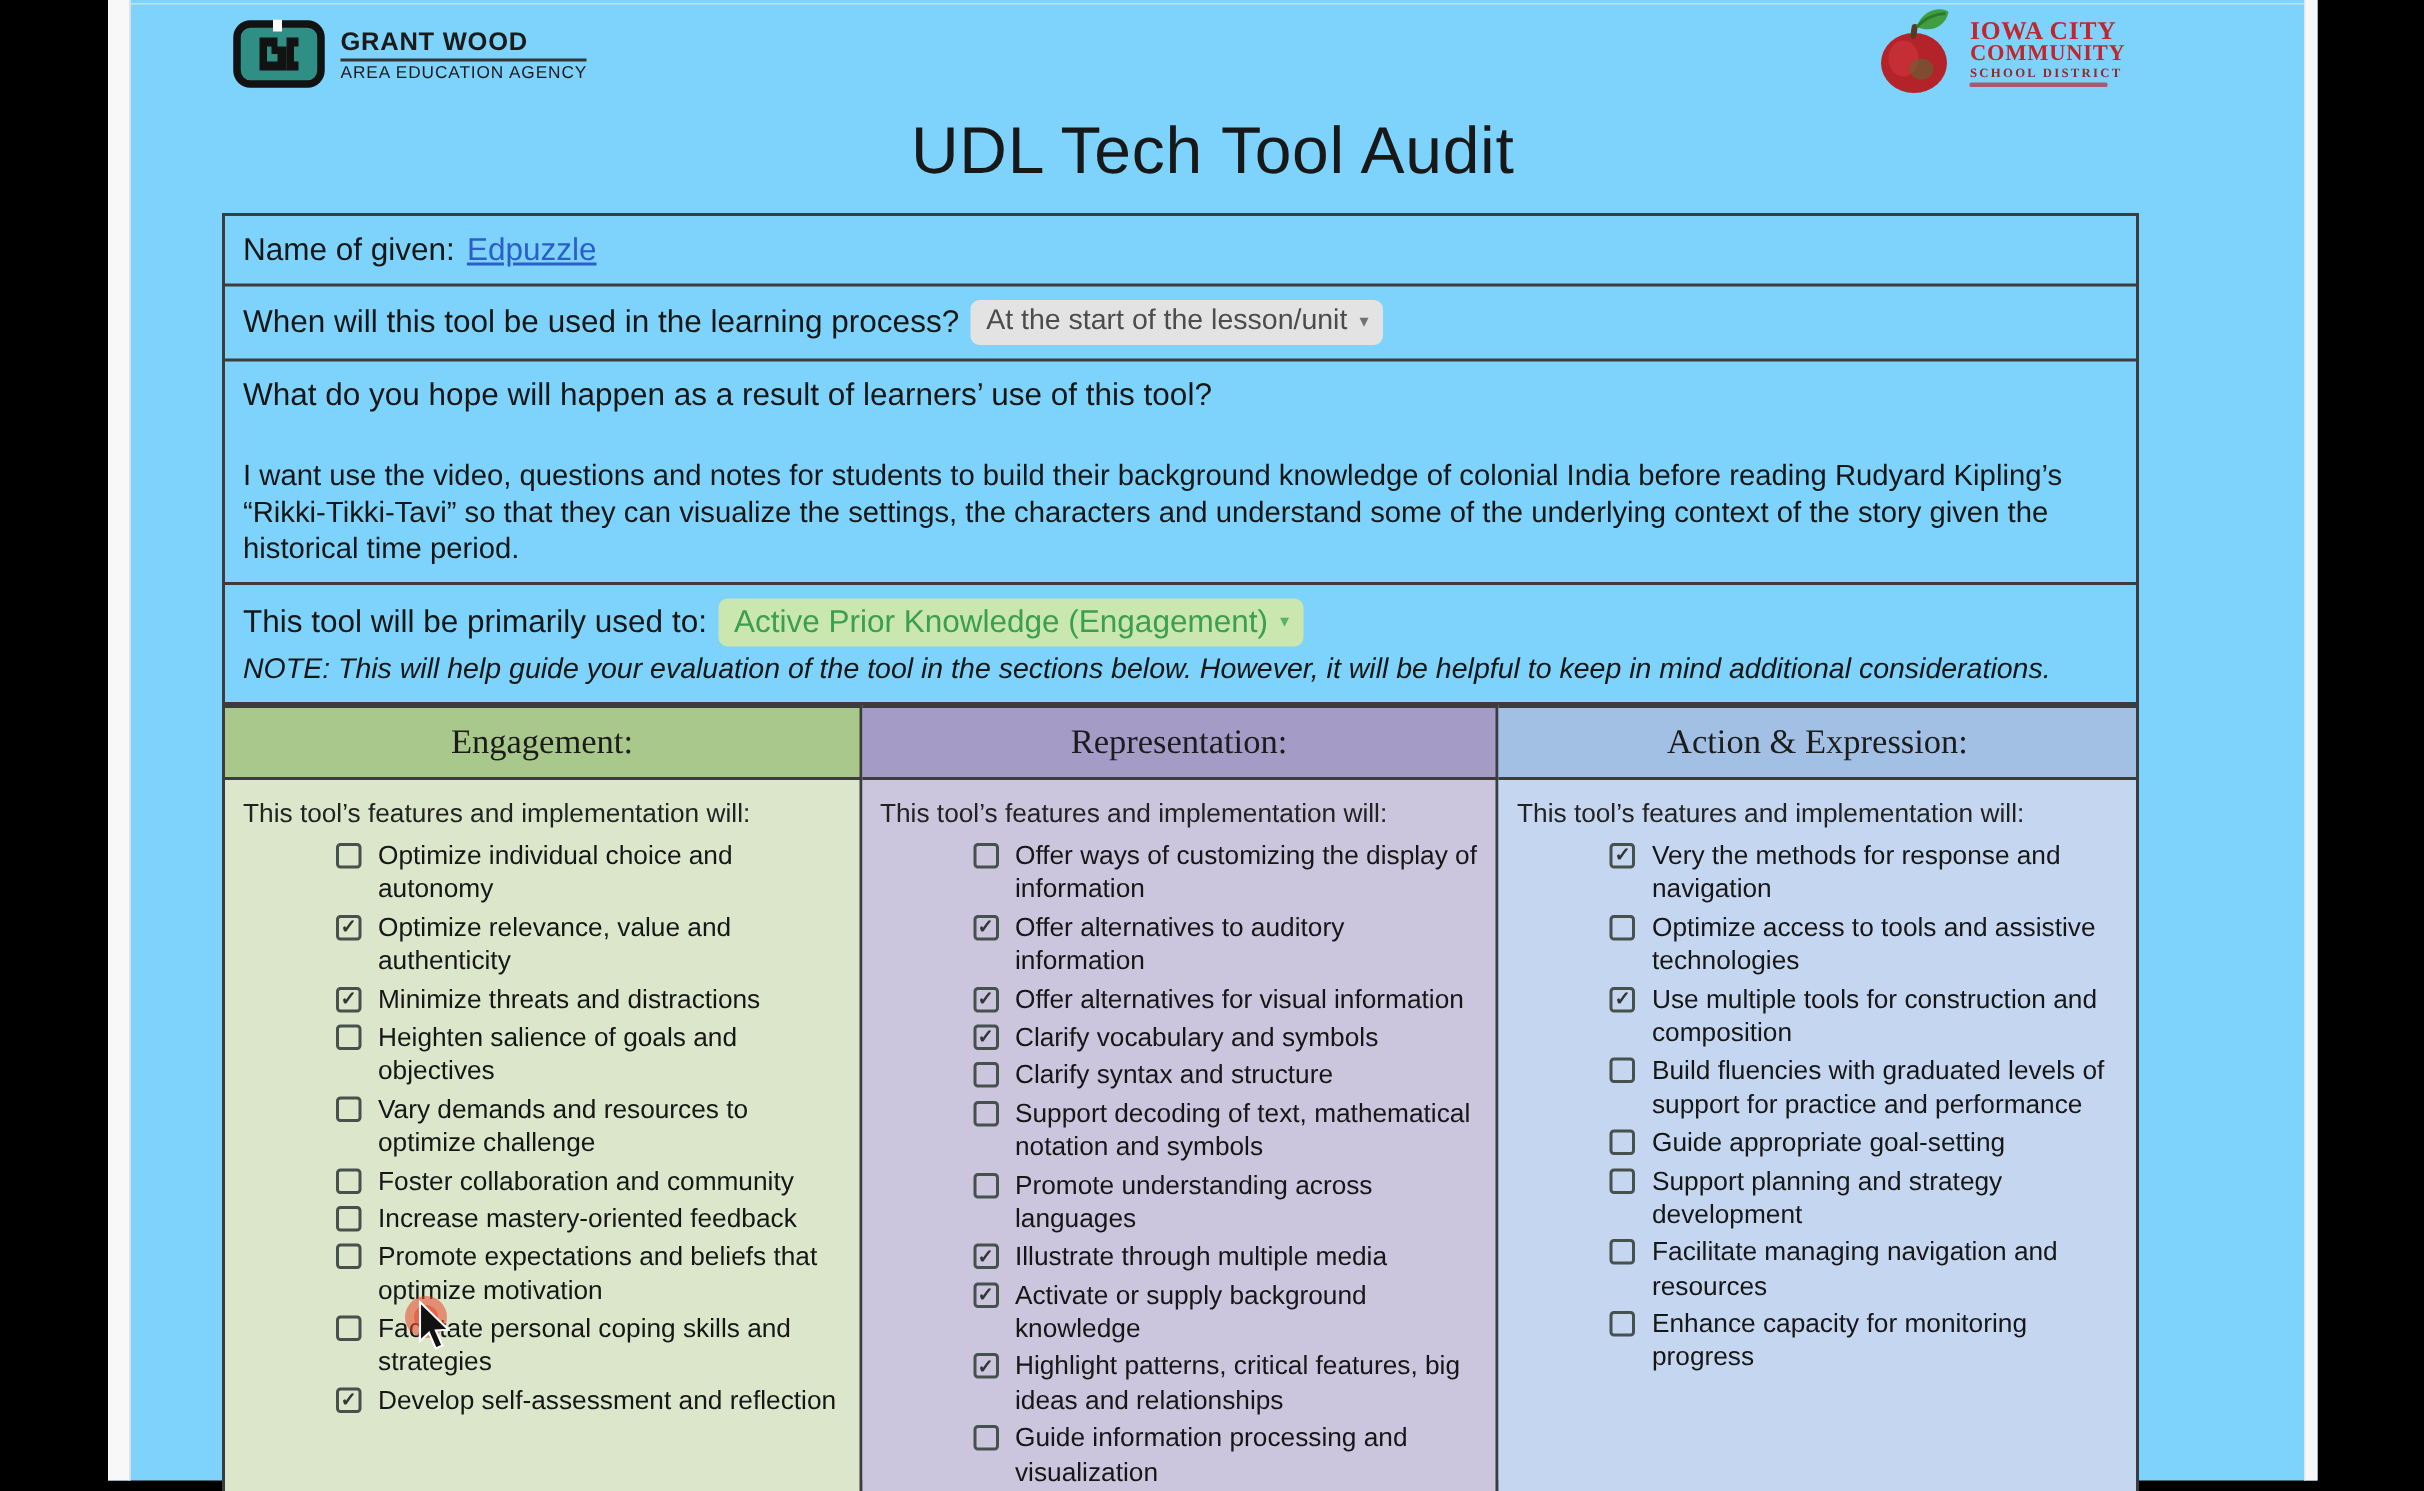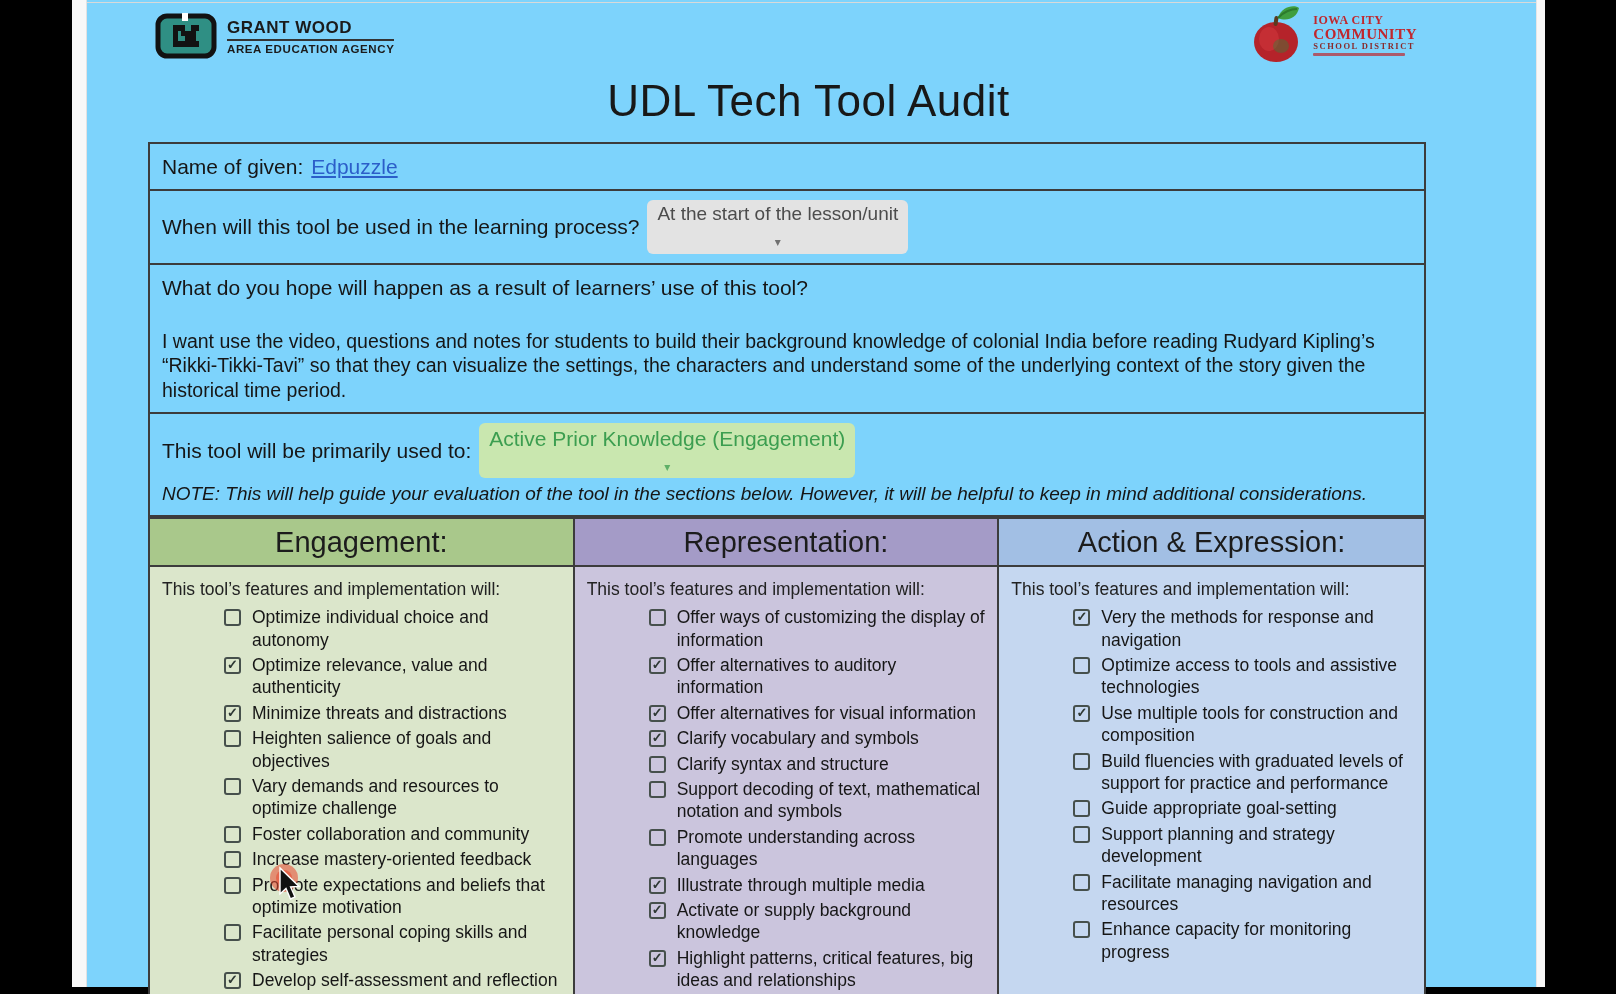--- a/index.html
+++ b/index.html
@@ -8,47 +8,47 @@
 
   .page { position:absolute; left:72px; right:71px; top:0; bottom:7px; background:#7dd3fc; }
   .edge-strip-left  { position:absolute; left:0; top:0; bottom:0; width:15px; background:#f8f8f8; border-right:1px solid #e2e2e2; }
   .edge-strip-right { position:absolute; right:0; top:0; bottom:0; width:9px;  background:#f8f8f8; border-left:1px solid #e6e6e6; }
   .page-top-line { position:absolute; left:15px; right:9px; top:2px; height:1px; background:#d9d9d9; }
 
   
   .hdr { position:relative; height:70px; }
   .gw-logo { position:absolute; left:83px; top:13px; display:flex; align-items:center; gap:10px; }
   .gw-text .l1 { font-size:17px; font-weight:bold; letter-spacing:.5px; color:#1b1b1b; border-bottom:2px solid #333; padding-bottom:1px; }
-  .gw-text .l2 { font-size:11.5px; font-weight:bold; letter-spacing:.6px; color:#1b1b1b; margin-top:2px; }
+  .gw-text .l2 { font-size:11.5px; font-weight:normal; letter-spacing:.6px; color:#1b1b1b; margin-top:2px; }
   .ic-logo { position:absolute; right:128px; top:2px; display:flex; align-items:center; }
   .ic-text { font-family:"Liberation Serif", serif; line-height:1.02; margin-left:2px; }
-  .ic-text .l1 { font-size:12px; font-weight:bold; color:#c0272d; letter-spacing:.5px; }
+  .ic-text .l1 { font-size:17px; font-weight:bold; color:#c0272d; letter-spacing:.5px; }
   .ic-text .l2 { font-size:15px; font-weight:bold; color:#c0272d; letter-spacing:.5px; }
   .ic-text .l3 { font-size:8.5px; font-weight:bold; color:#8a2b2b; letter-spacing:1.5px; }
   .ic-tagline { height:3px; background:#c0272d; opacity:.7; margin-top:2px; width:92px; border-radius:1px; }
 
   h1 { text-align:center; font-size:44px; font-weight:500; color:#181818; letter-spacing:.5px; margin-top:6px; }
 
   .form-wrap { width:1278px; margin:16px 0 0 76px; }
   .form-top { border:2px solid #3c3c3c; }
   .form-row { border-bottom:2px solid #3c3c3c; padding:9px 12px; font-size:21px; line-height:1.3; }
   .form-row:last-child { border-bottom:none;border-radius:19px; }
   .inline { display:flex; align-items:center; flex-wrap:wrap; gap:8px; }
   a.tool-link { color:#2b5ec9; text-decoration:underline; cursor:pointer; }
-  .pill { display:inline-flex; align-items:center; gap:8px; border-radius:6px; padding:2px 10px 3px 10px; cursor:pointer;flex-direction:column; }
+  .pill { display:inline-flex; align-items:center; gap:8px; border-radius:6px; padding:2px 10px 3px 10px; cursor:pointer; }
   .pill-gray { background:#e3e3e3; color:#4c4c4c; font-size:19px; }
   .pill-green { background:#c9e7af; color:#3c9e50; font-size:21px; }
   .caret { font-size:12px; opacity:.75; }
   .hope-q { margin-bottom:28px; }
   .hope-a { font-size:19.5px; line-height:1.26; }
   .note { font-style:italic; font-size:19px; line-height:1.25; margin-top:4px; }
 
   .grid { display:grid; grid-template-columns:1fr 1fr 1fr; border:2px solid #3c3c3c; border-top:none; }
   .grid-hdr { height:50px; display:flex; align-items:center; justify-content:center;
-              font-size:29px; color:#1c1c1c; border-right:2px solid #3c3c3c; border-top:2px solid #3c3c3c; border-bottom:2px solid #3c3c3c; }
+              font-size:23px; color:#1c1c1c; border-right:2px solid #3c3c3c; border-top:2px solid #3c3c3c; border-bottom:2px solid #3c3c3c;font-family:Liberation Serif, serif; }
   .grid-hdr:nth-child(3) { border-right:none; }
   .grid-body { padding:12px 12px 10px 12px; border-right:2px solid #3c3c3c; font-size:17.5px; }
   .grid-body:nth-child(6) { border-right:none; }
   .hdr-eng  { background:#a9c88b; }
   .hdr-rep  { background:#a49bc7; }
   .hdr-act  { background:#a2bfe4; }
   .body-eng { background:#dbe6cb; }
   .body-rep { background:#cbc5dd; }
   .body-act { background:#c5d7f0; }
   .col-intro { display:block; margin-bottom:6px; color:#222; }

